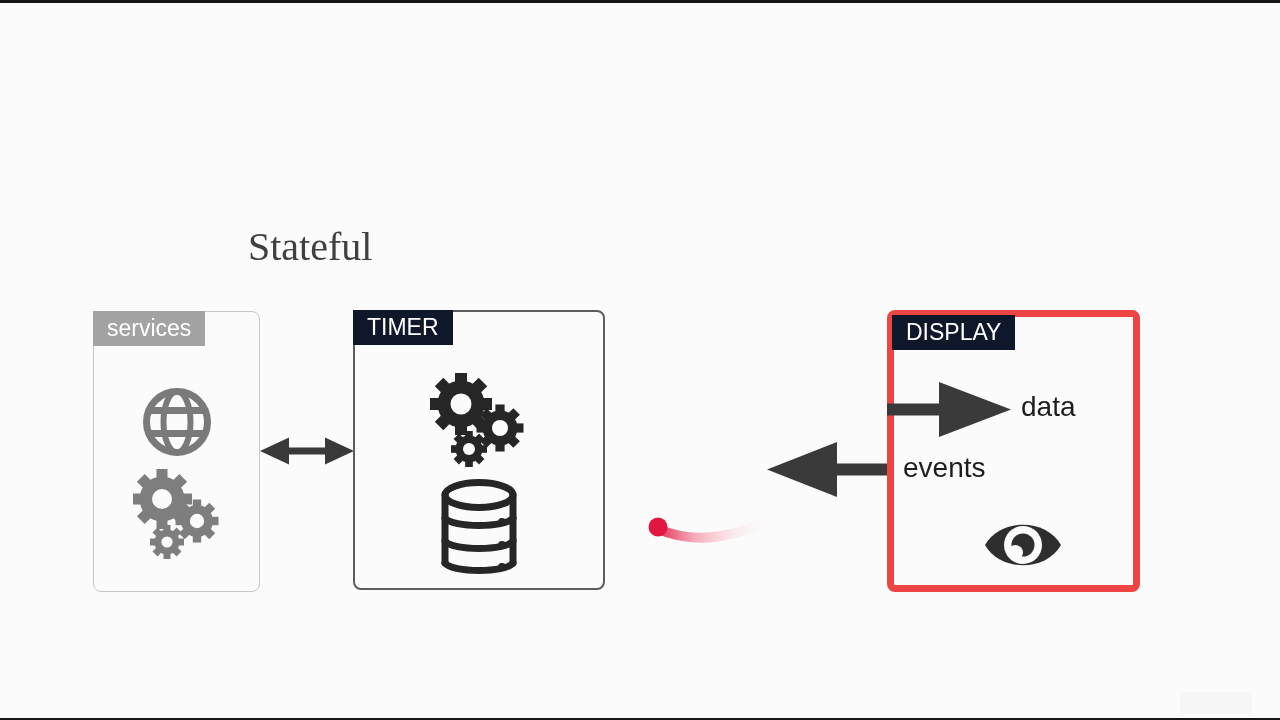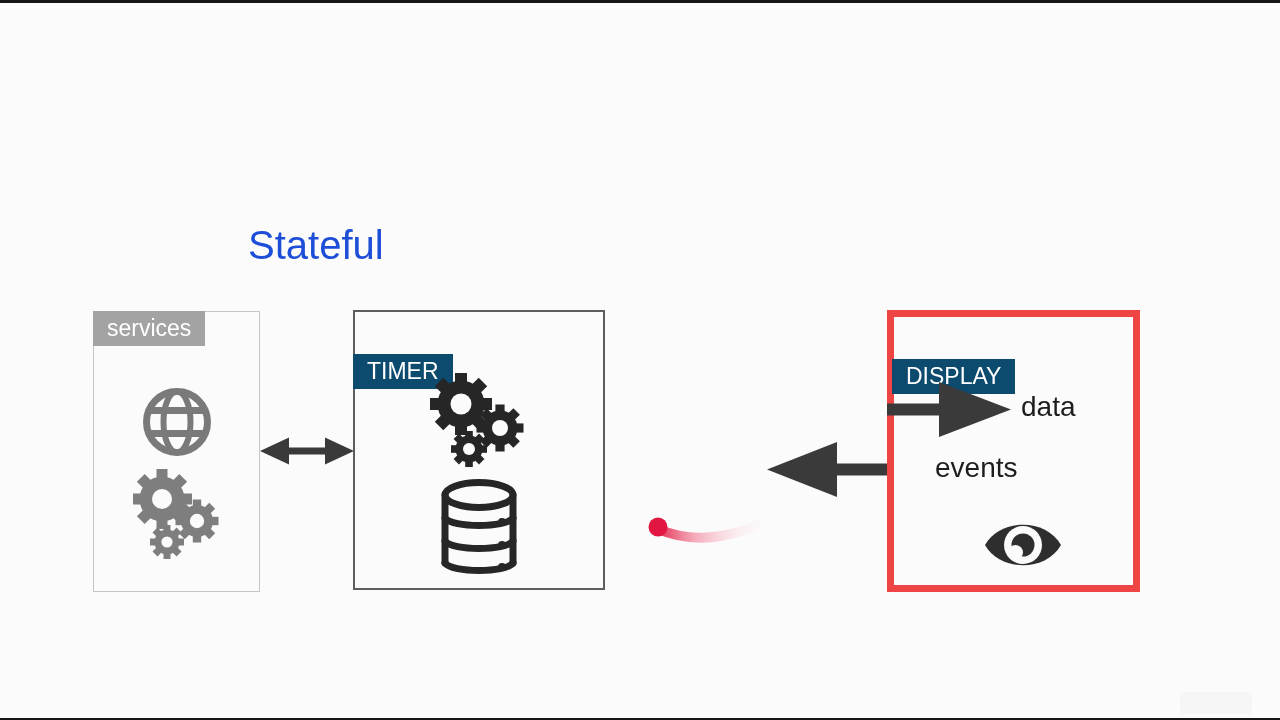--- a/index.html
+++ b/index.html
@@ -33,27 +33,28 @@
     width: 1280px;
     text-align: center;
     font-size: 46px;
     color: #3a3a3a;
     letter-spacing: 0.5px;
     white-space: nowrap;
   }
   .section-label {
     position: absolute;
     font-size: 40px;
-    color: #1d4ed8;
-    white-space: nowrap;
+    color: #404040;
+    white-space: nowrap;
+    font-family: Liberation Serif, serif;
   }
   .section-label.stateful { left: 248px; top: 223px; }
   .section-label.stateless { left: 872px; top: 223px; }
 
-  .comp-box { position: absolute; background: transparent; }
+  .comp-box { position: absolute; background: transparent; border-radius: 8px; }
   .comp-box.services {
     left: 93px; top: 311px; width: 167px; height: 281px;
     border: 1px solid #c6c6c6;
   }
   .comp-box.timer {
     left: 353px; top: 310px; width: 252px; height: 280px;
     border: 2px solid #5d5d5d;
   }
   .comp-box.display {
     left: 887px; top: 310px; width: 253px; height: 282px;
@@ -63,32 +64,32 @@
     position: absolute;
     left: -1px; top: -1px;
     height: 35px;
     line-height: 35px;
     padding: 0 14px;
     color: #ffffff;
     font-size: 23px;
     white-space: nowrap;
   }
   .box-header.gray { background: #a3a3a3; }
-  .box-header.dark { background: #0c4a6e; top: -2px; left: -2px; margin-top: 44px; }
+  .box-header.dark { background: #0f172a; top: -2px; left: -2px; }
 
   .abs { position: absolute; }
 
   .flow-label {
     position: absolute;
     font-size: 28px;
     color: #1d1d1d;
     white-space: nowrap;
   }
   .flow-label.data { left: 1021px; top: 391px; text-align: center; }
-  .flow-label.events { left: 903px; top: 452px; margin-left: 32px; }
+  .flow-label.events { left: 903px; top: 452px; }
 
   .watermark {
     position: absolute;
     right: 28px;
     bottom: 6px;
     width: 72px;
     height: 22px;
     background: #f4f4f4;
     border-radius: 4px;
     opacity: 0.6;

